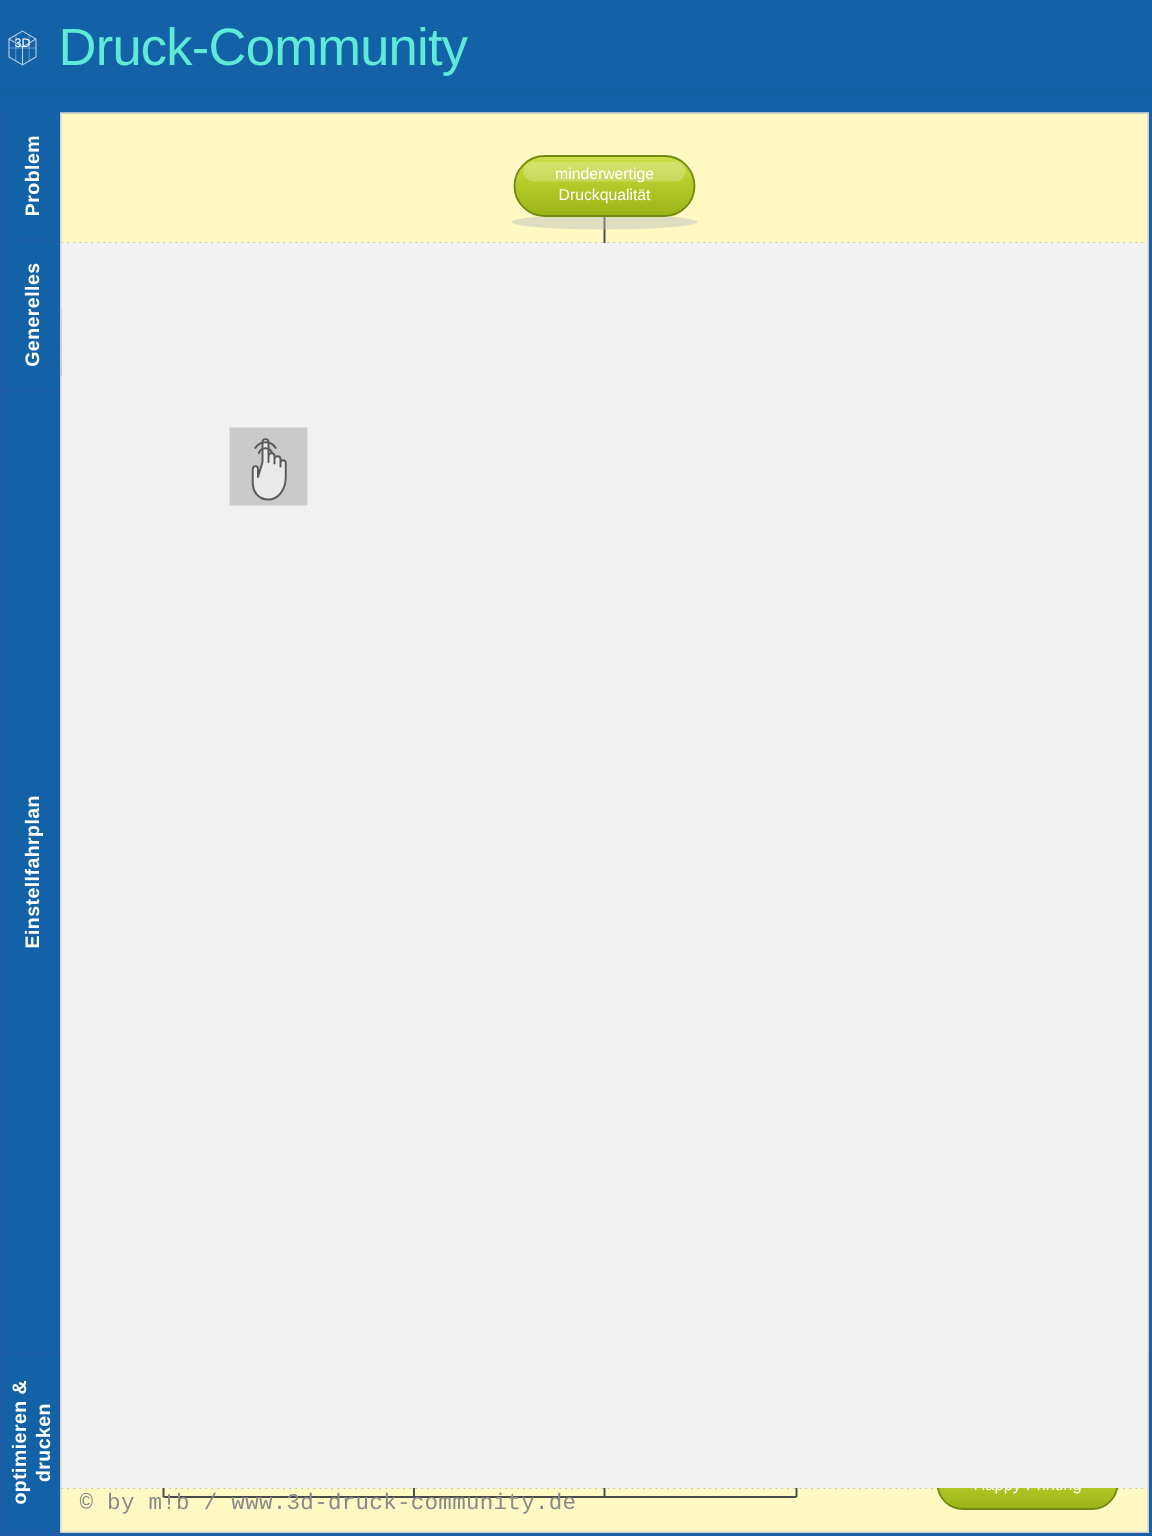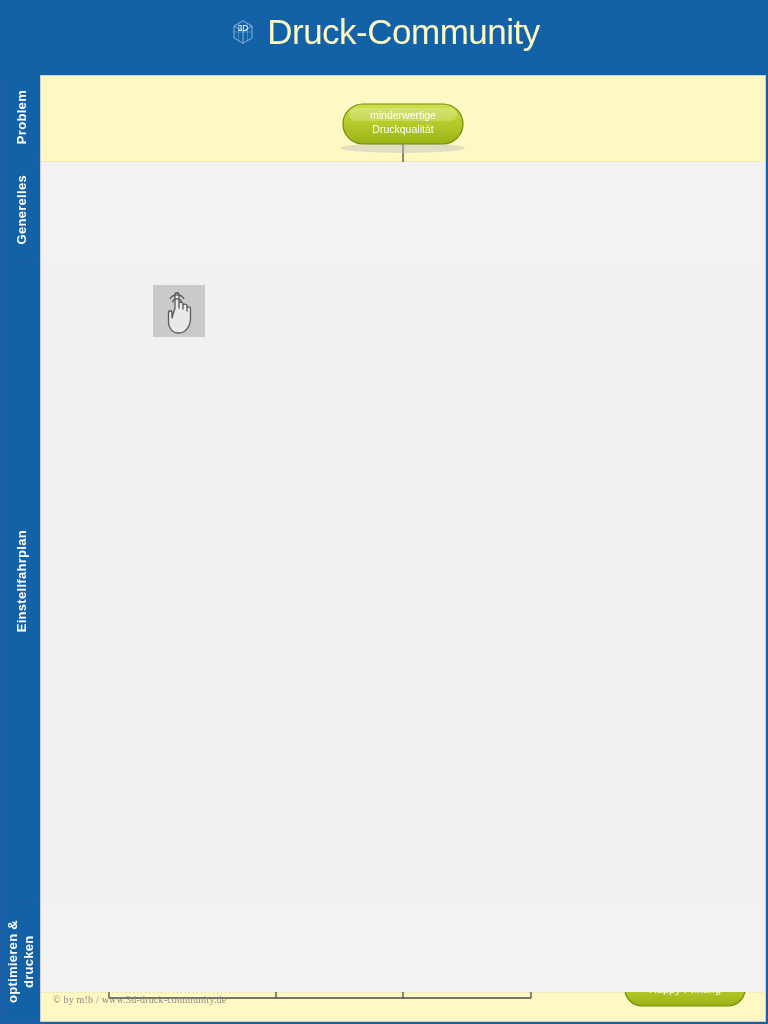--- a/index.html
+++ b/index.html
@@ -7,27 +7,27 @@
     width:768px;height:1024px;overflow:hidden;
     background:#ffffff;
     font-family:"Liberation Sans","DejaVu Sans",sans-serif;
   }
   #page{position:relative;width:768px;height:1024px;background:#1b5fa8;}
 
   
   #header{
     position:absolute;left:0;top:0;width:768px;height:63px;
     background:#1362a8;
-    display:flex;align-items:center;justify-content:center;
+    display:flex;align-items:center;
     border-bottom:2px solid #0f4f89;
   }
   #header-inner{display:flex;align-items:center;gap:9px;}
   #logo-cube{width:30px;height:30px;display:block;}
   #header-title{
-    color:#fef9c3;font-size:35px;font-weight:400;letter-spacing:-0.5px;
+    color:#5eead4;font-size:35px;font-weight:400;letter-spacing:-0.5px;
     line-height:1;white-space:nowrap;
   }
   #header-strip{
     position:absolute;left:0;top:63px;width:768px;height:12px;background:#1362a8;
   }
 
   
   .rail{
     position:absolute;left:4px;width:34px;background:#1362a8;
     color:#ffffff;
@@ -51,22 +51,22 @@
     background:#fef9c3;border:1px solid #cfcfcf;overflow:hidden;
   }
   #canvas svg{display:block;}
   .band{position:absolute;left:0;width:724px;background:#f2f2f2;}
   #band-generelles{top:86px;height:100px;}
   #band-einstell{top:186px;height:640px;background:#f1f1f1;}
   #band-optimieren{top:826px;height:90px;background:#f2f2f2;}
 
   #footer-text{
     position:absolute;left:12px;top:918px;
-    font-size:10px;color:#8a8a8a;letter-spacing:0.2px;
-    font-family:Liberation Serif, serif;
+    font-size:15px;color:#8a8a8a;letter-spacing:0.2px;
+    font-family:Liberation Mono, monospace;
   }
 
   
   #cursor-overlay{
     position:absolute;left:112px;top:209px;width:52px;height:52px;
     background:rgba(130,130,130,0.35);
   }
   #cursor-hand{position:absolute;left:118px;top:212px;width:46px;height:48px;}
 </style>
 </head>

